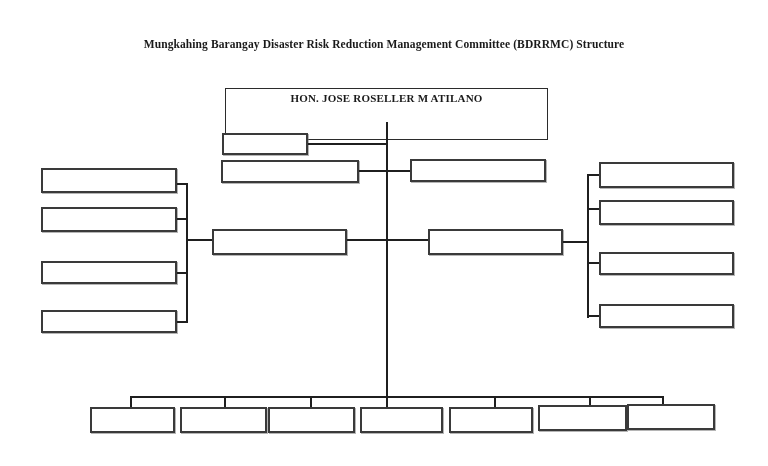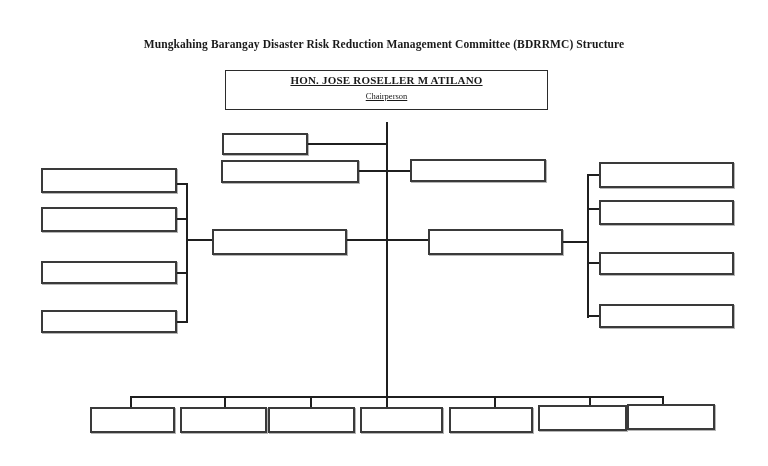--- a/index.html
+++ b/index.html
@@ -25,23 +25,22 @@
   .hl{height:2px;}
   .vl{width:2px;}
 </style>
 </head>
 <body>
 
 <div id="stage">
 
   <div class="title">Mungkahing Barangay Disaster Risk Reduction Management Committee (BDRRMC) Structure</div>
 
-  <div class="node chair" style="left:225px;top:70px;width:323px;height:40px;text-decoration:underline;">
+  <div class="node chair" style="left:225px;top:88px;width:323px;height:52px;">
     <div class="name">HON. JOSE ROSELLER M ATILANO</div>
-    <div class="role">Chairperson</div>
   </div>
 
   <div class="vl" style="left:386px;top:122px;height:286px;"></div>
 
   <div class="node" style="left:222px;top:133px;width:86px;height:22px;"></div>
   <div class="hl" style="left:308px;top:143px;width:79px;"></div>
 
   <div class="node" style="left:221px;top:160px;width:138px;height:23px;"></div>
   <div class="node" style="left:410px;top:159px;width:136px;height:23px;"></div>
   <div class="hl" style="left:359px;top:170px;width:51px;"></div>

